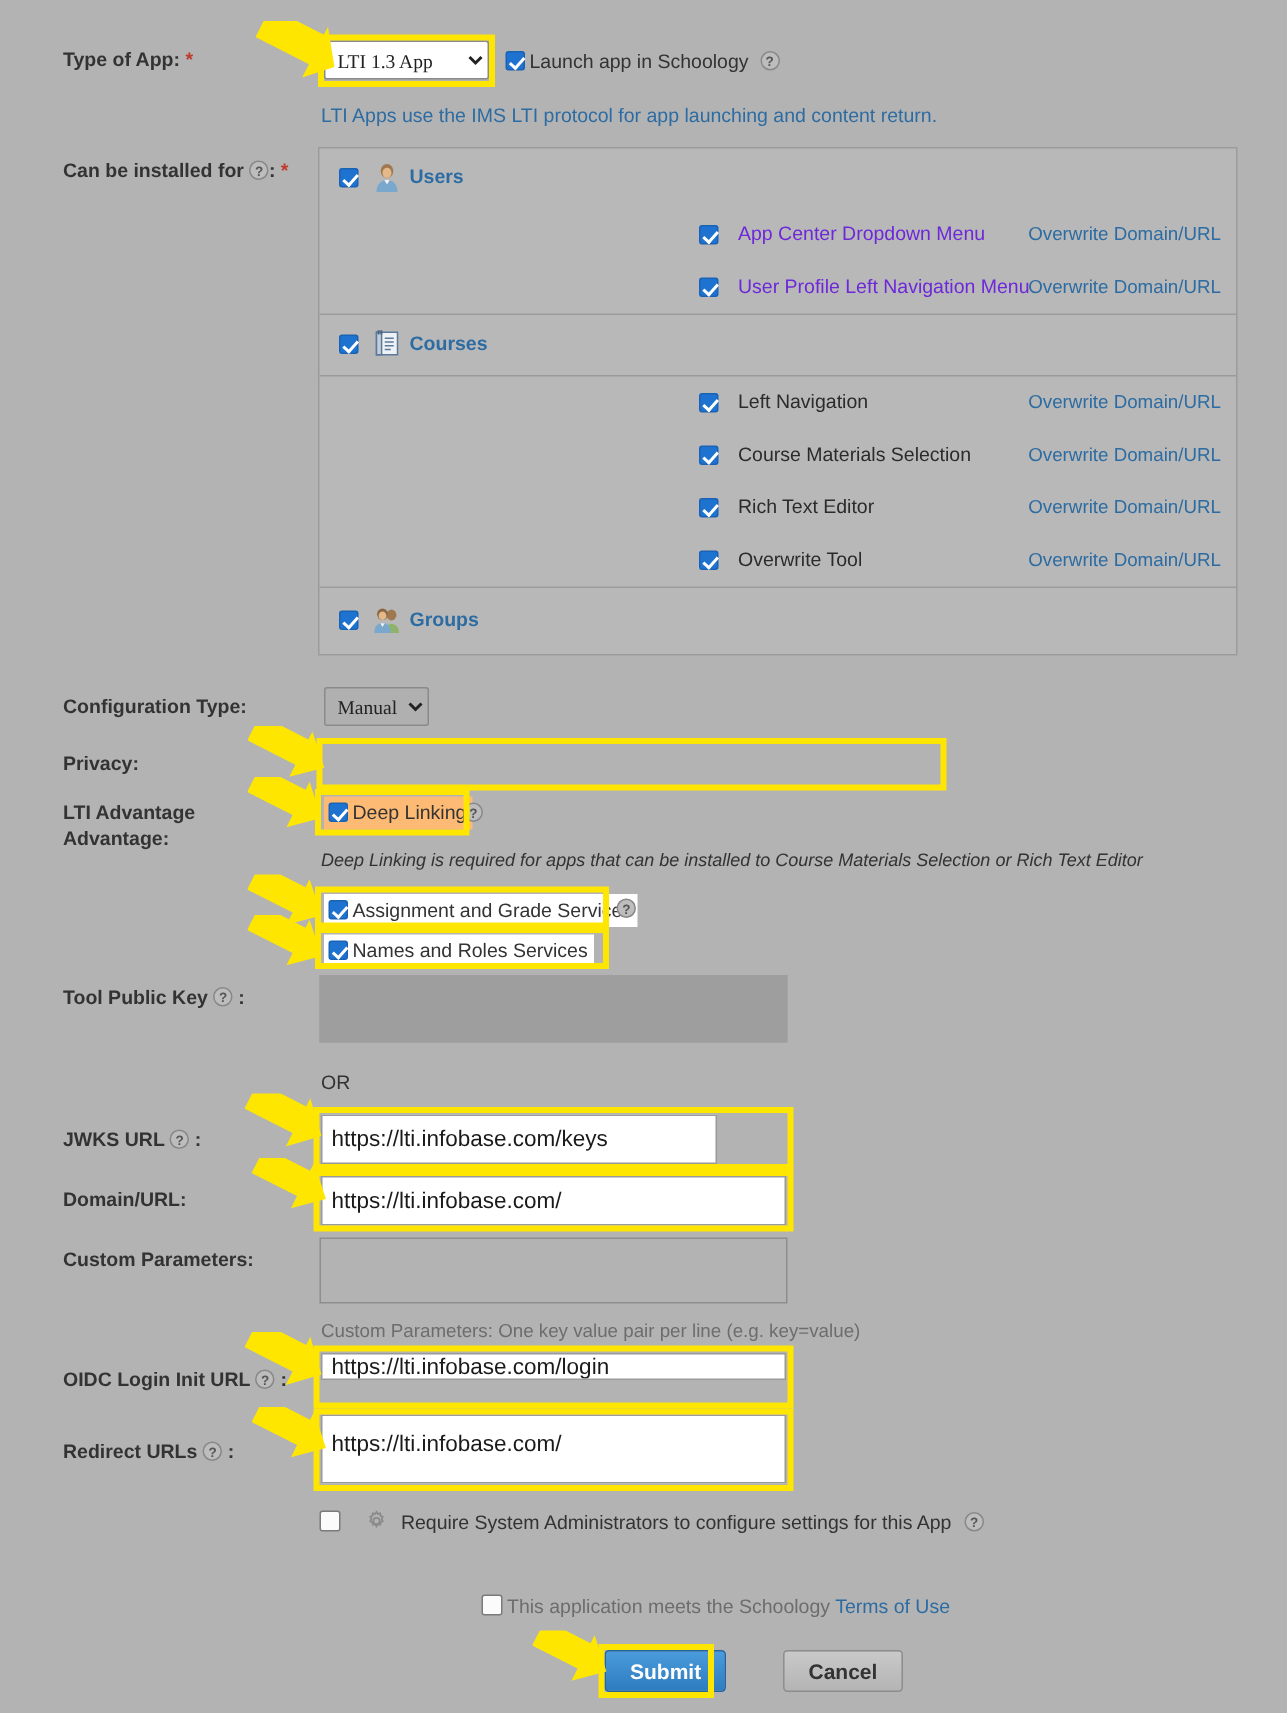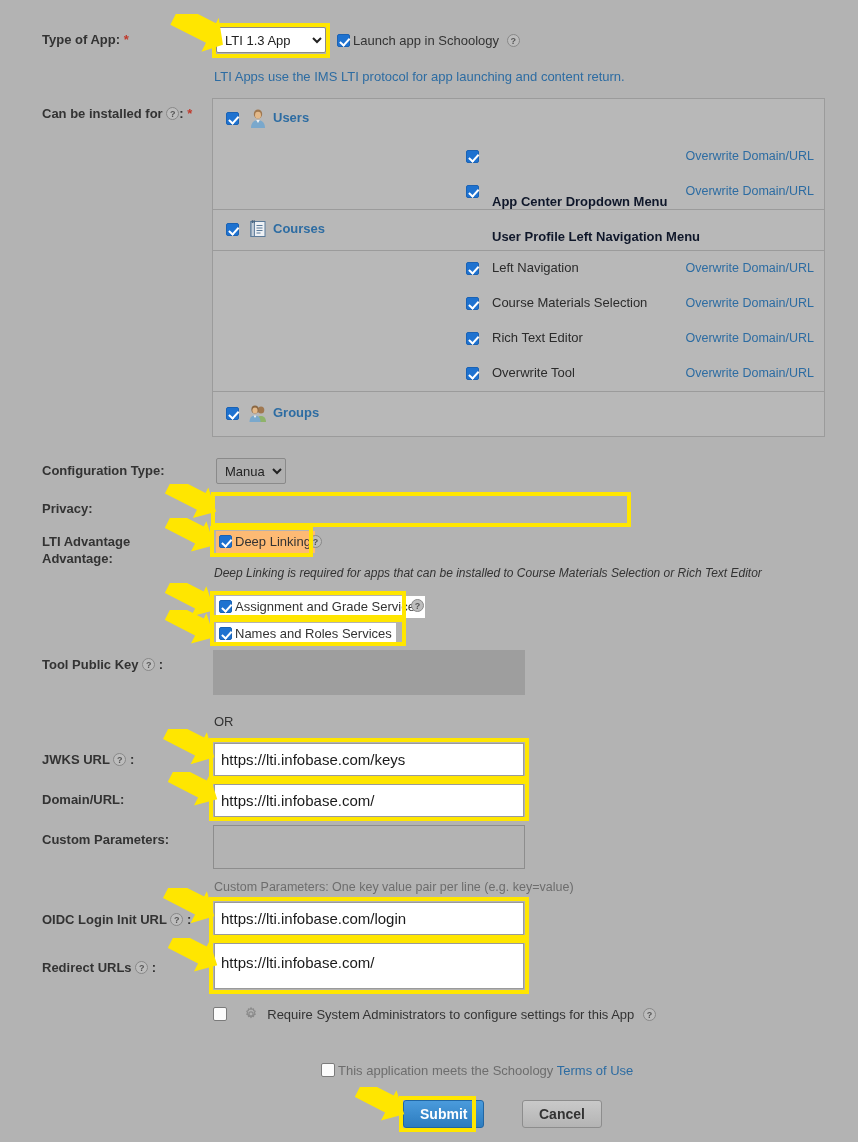--- a/index.html
+++ b/index.html
@@ -35,21 +35,21 @@
     font-weight:bold;
     line-height:13px;
     text-align:center;
     vertical-align:1px;
     font-family:"Liberation Sans", sans-serif;
     box-sizing:border-box;
   }
 
   
   select{
-    font-family:Liberation Sans, sans-serif;
+    font-family:Liberation Serif, serif;
     font-size:13px;
     color:#222;
     border:1px solid #8a8a8a;
     border-radius:2px;
     padding:2px 4px;
     background:#ffffff;
     box-sizing:border-box;
     height:26px;
   }
   select.gray{background:#b0b0b0;border:1px solid #8a8a8a;}
@@ -116,21 +116,21 @@
   .grp-icon{position:absolute;left:35px;top:9px;width:20px;height:20px;}
   .grp-name{
     position:absolute;left:60px;top:11px;
     color:#2d6ca2;font-size:13px;font-weight:bold;
   }
   .sub{
     position:relative;height:35px;
   }
   .sub .cb{position:absolute;left:253px;top:11px;}
   .sub-name{position:absolute;left:279px;top:9px;font-size:13px;}
-  .sub-name.link{color:#0f172a;font-weight:bold;margin-top:46px;}
+  .sub-name.link{color:#6d28d9;font-weight:normal;}
   .ow{
     position:absolute;right:10px;top:10px;
     color:#2d6ca2;font-size:12.5px;
   }
 
   
   .bluenote{
     position:absolute;
     color:#2d6ca2;
     font-size:13px;
@@ -328,35 +328,35 @@
   </div>
   <textarea class="disabled" style="position: absolute; left: 213px; top: 650px; width: 312px; height: 45px;"></textarea>
 
   <div class="plaintext" style="left:214px;top:714px;">OR</div>
 
   <div class="lbl" style="left:42px;top:752px;">
     <span>JWKS URL</span>
     <span class="help">?</span>
     <span>:</span>
   </div>
-  <input type="text" style="position: absolute; left: 214px; top: 743px; width: 310px; height: 33px;" value="https://lti.infobase.com/keys">
+  <input type="text" style="position: absolute; left: 214px; top: 743px; width: 264px; height: 33px;" value="https://lti.infobase.com/keys">
 
   <div class="lbl" style="left:42px;top:792px;">Domain/URL:</div>
   <input type="text" style="position: absolute; left: 214px; top: 784px; width: 310px; height: 33px;" value="https://lti.infobase.com/">
 
   <div class="lbl" style="left:42px;top:832px;">Custom Parameters:</div>
   <textarea class="plain" style="position: absolute; left: 213px; top: 825px; width: 312px; height: 44px;"></textarea>
   <div class="graynote" style="left:214px;top:880px;">Custom Parameters: One key value pair per line (e.g. key=value)</div>
 
   <div class="lbl" style="left:42px;top:912px;">
     <span>OIDC Login Init URL</span>
     <span class="help">?</span>
     <span>:</span>
   </div>
-  <input type="text" style="position: absolute; left: 214px; top: 902px; width: 310px; height: 33px;" value="https://lti.infobase.com/login">
+  <input type="text" style="position: absolute; left: 214px; top: 902px; width: 310px; height: 18px;" value="https://lti.infobase.com/login">
 
   <div class="lbl" style="left:42px;top:960px;">
     <span>Redirect URLs</span>
     <span class="help">?</span>
     <span>:</span>
   </div>
   <textarea style="position: absolute; left: 214px; top: 943px; width: 310px; height: 46px; background: rgb(255, 255, 255); border: 1px solid rgb(154, 154, 154); font-size: 15px; color: rgb(26, 26, 26); padding: 10px 6px;">https://lti.infobase.com/</textarea>
 
   <div class="cbrow" style="left:321px;top:1063px;color:#6d6d6d;">
     <span class="cb" style="width:14px;height:14px;"></span><span>This application meets the Schoology</span>

